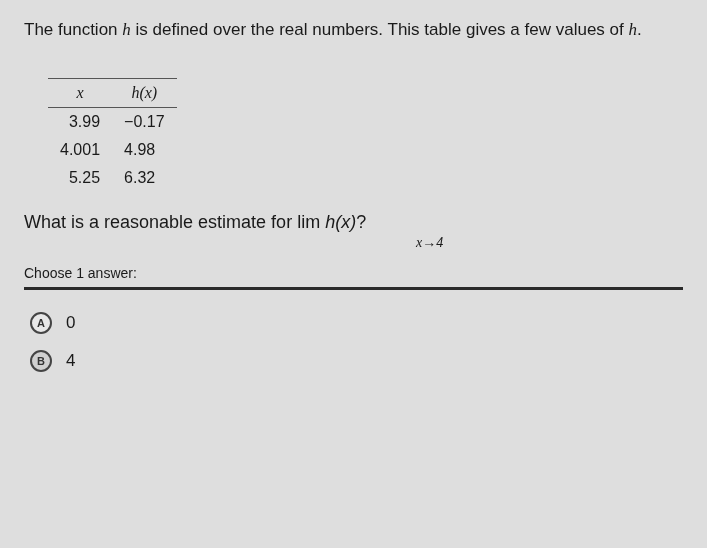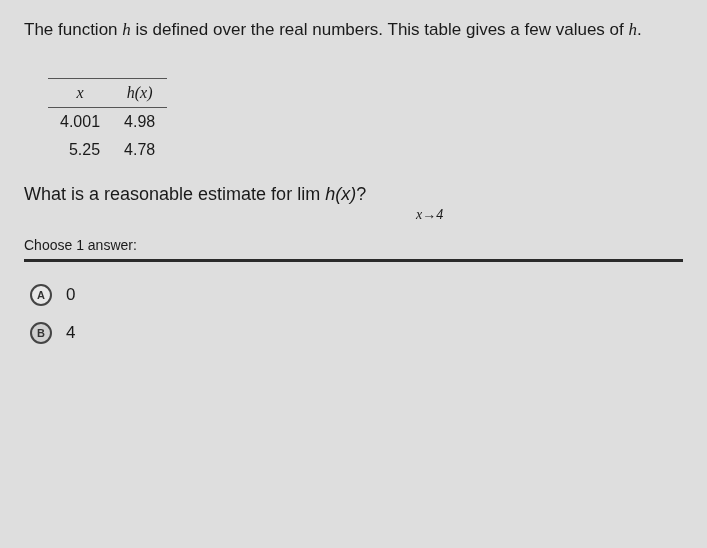--- a/index.html
+++ b/index.html
@@ -45,26 +45,30 @@
 
 <table class="tbl">
   <thead>
     <tr>
       <th class="math">x</th>
       <th class="mathhead">h(x)</th>
     </tr>
   </thead>
   <tbody>
     <tr>
+        <td>3.99</td>
+        <td>−0.17</td>
+      </tr>
+    <tr>
         <td>4.001</td>
         <td>4.98</td>
       </tr>
     <tr>
         <td>5.25</td>
-        <td>4.78</td>
+        <td>6.32</td>
       </tr>
   </tbody>
 </table>
 
 <div class="question">
   <span>What is a reasonable estimate for </span><span class="mathserif">lim</span><span class="mathserif" style="font-style:italic;"> h(x)</span><span>?</span>
 </div>
 <span class="limsub">x→4</span>
 
 <div class="choose">Choose 1 answer:</div>

